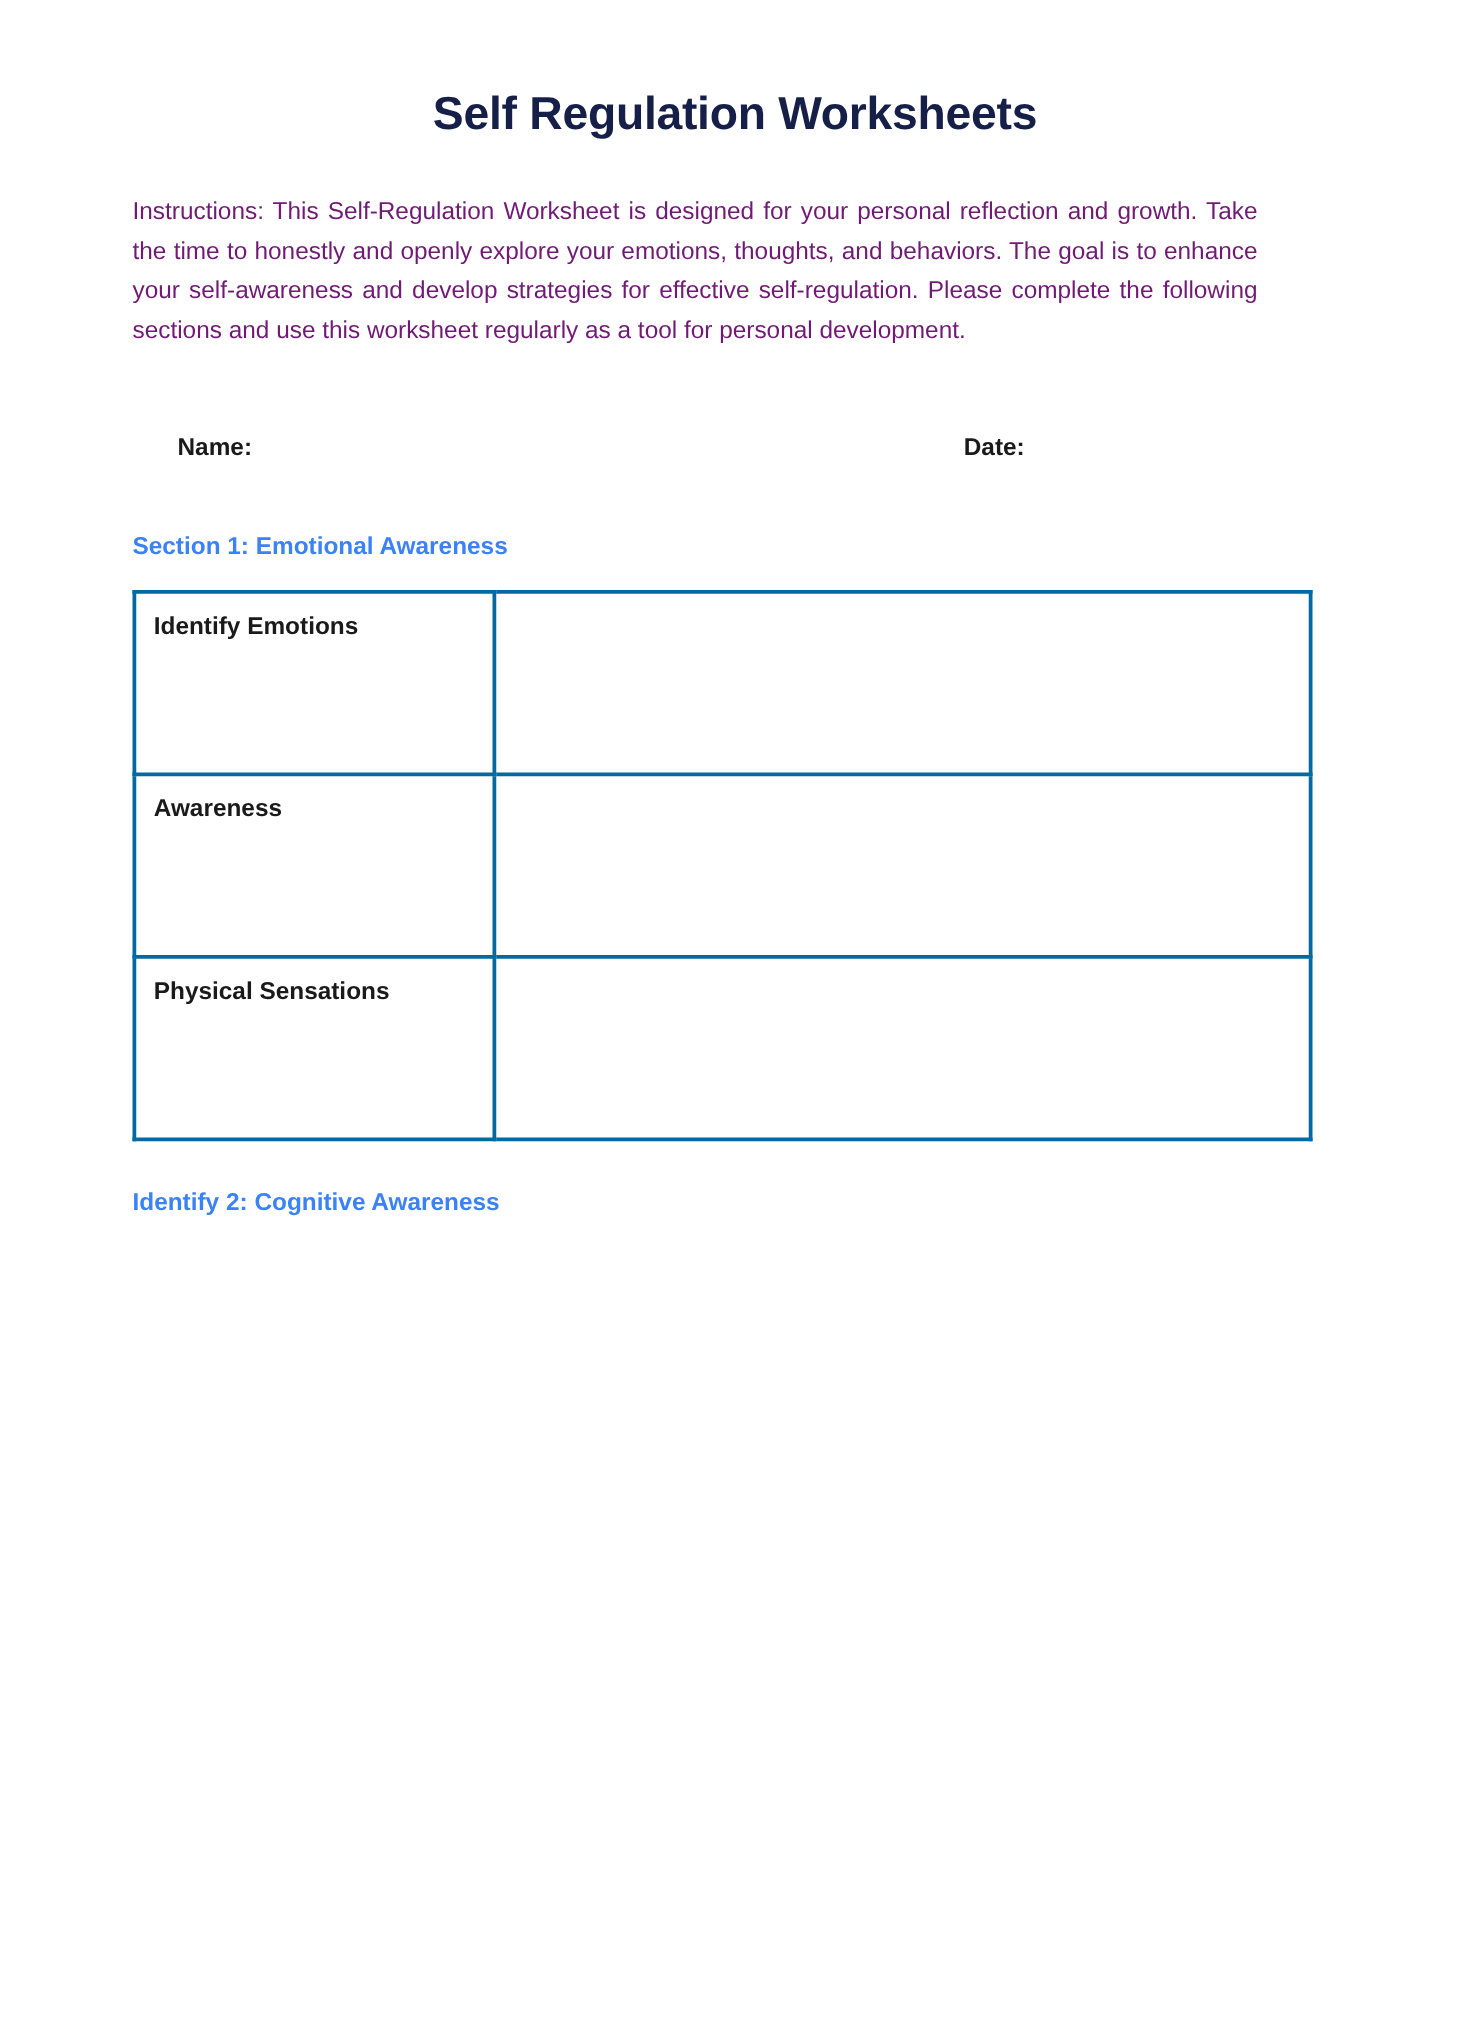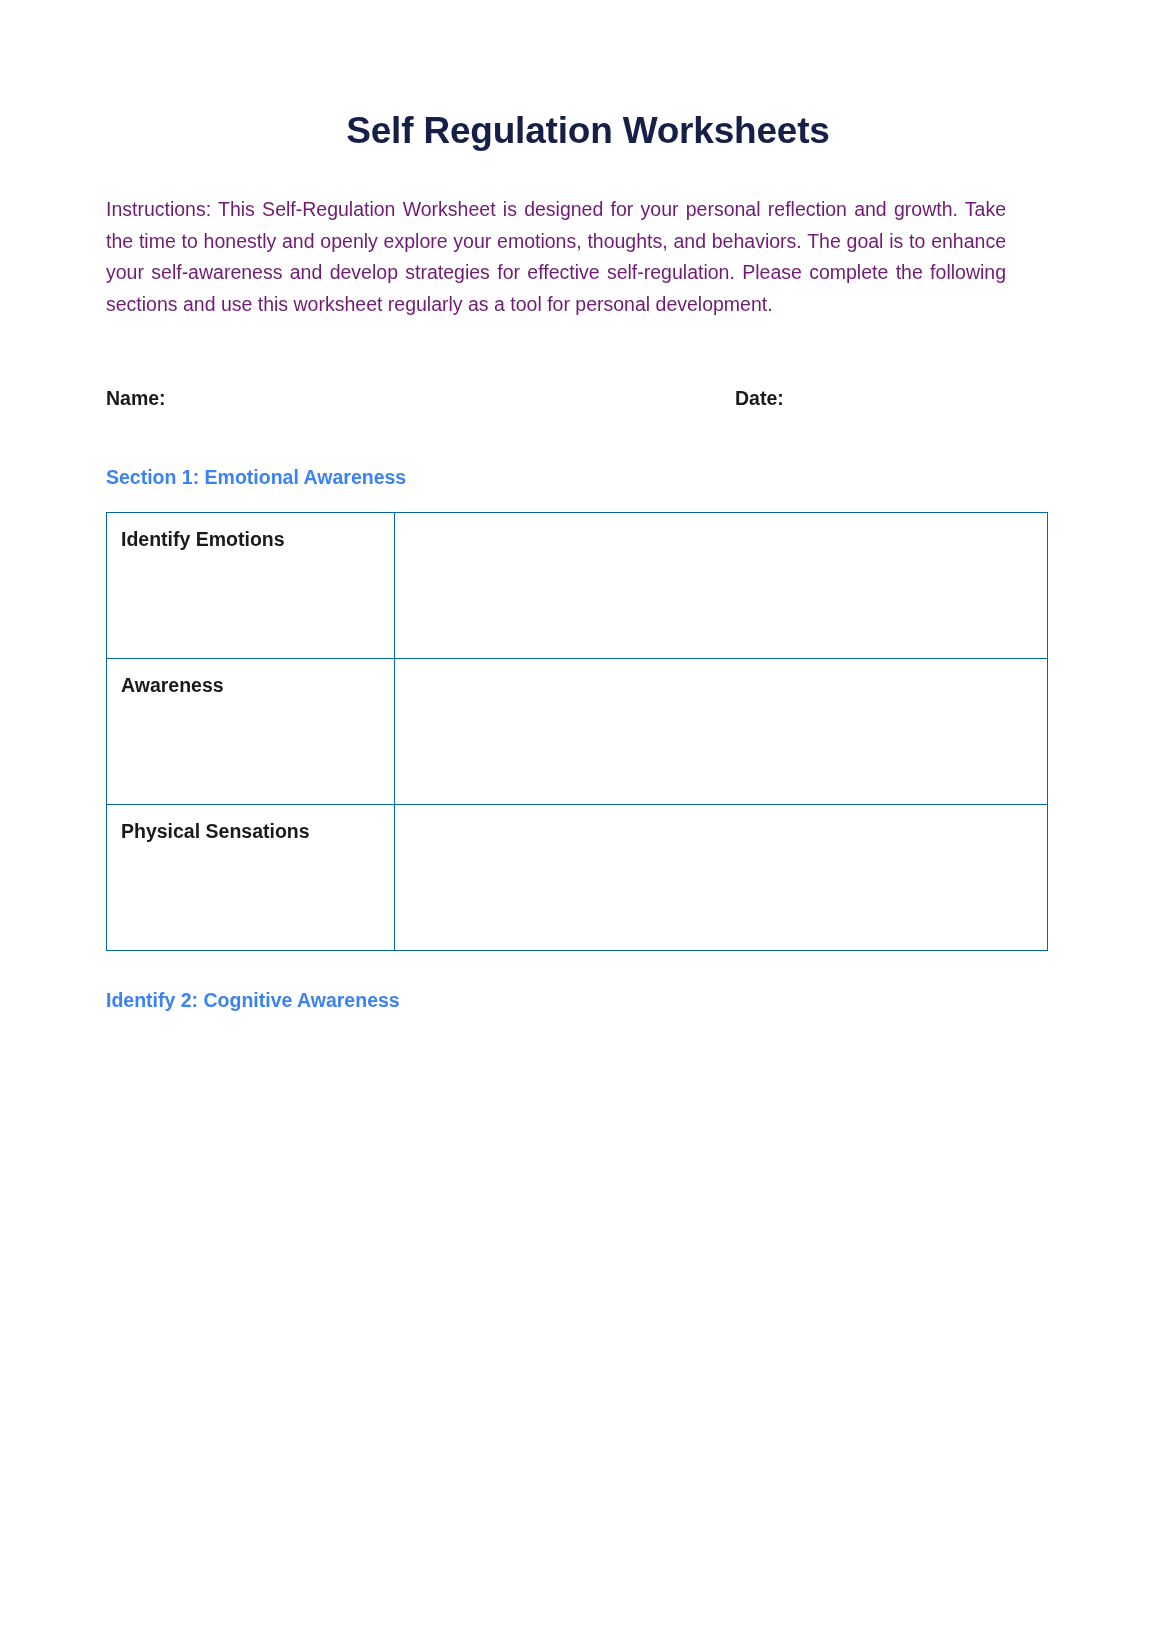--- a/index.html
+++ b/index.html
@@ -19,21 +19,21 @@
   .page {
     position: relative;
     width: 1176px;
     height: 1630px;
     background: #ffffff;
     padding: 0 106px;
   }
 
   .doc-title {
     margin: 0;
-    padding-top: 108px;
+    padding-top: 68px;
     text-align: center;
     font-size: 37px;
     font-weight: bold;
     color: #161f47;
     letter-spacing: -0.2px;
     line-height: 1.25;
   }
 
   .instructions {
     margin: 0;
@@ -45,41 +45,42 @@
     color: #701a75;
   }
 
   .name-date-row {
     display: flex;
     align-items: baseline;
     padding-top: 66px;
     font-size: 19.5px;
     font-weight: bold;
     color: #1a1a1a;
+    margin-left: 36px;
   }
   .name-date-row .field-name { width: 629px; }
   .name-date-row .field-date { flex: 1; }
 
   .section-heading {
     margin: 0;
     font-size: 19.5px;
     font-weight: bold;
     color: #3b82f6;
   }
   .section-heading.s1 { padding-top: 56px; }
   .section-heading.s2 { padding-top: 38px; }
 
   .wk-table {
     width: 941px;
     border-collapse: collapse;
     table-layout: fixed;
     margin-top: 23px;
   }
   .wk-table td {
-    border: 1px solid #0369a1;
+    border: 3px solid #0369a1;
     vertical-align: top;
     padding: 14px 0 0 14px;
     height: 146px;
   }
   .wk-table td.label-cell {
     width: 288px;
     font-size: 19.5px;
     font-weight: bold;
     color: #1a1a1a;
     line-height: 1.3;

